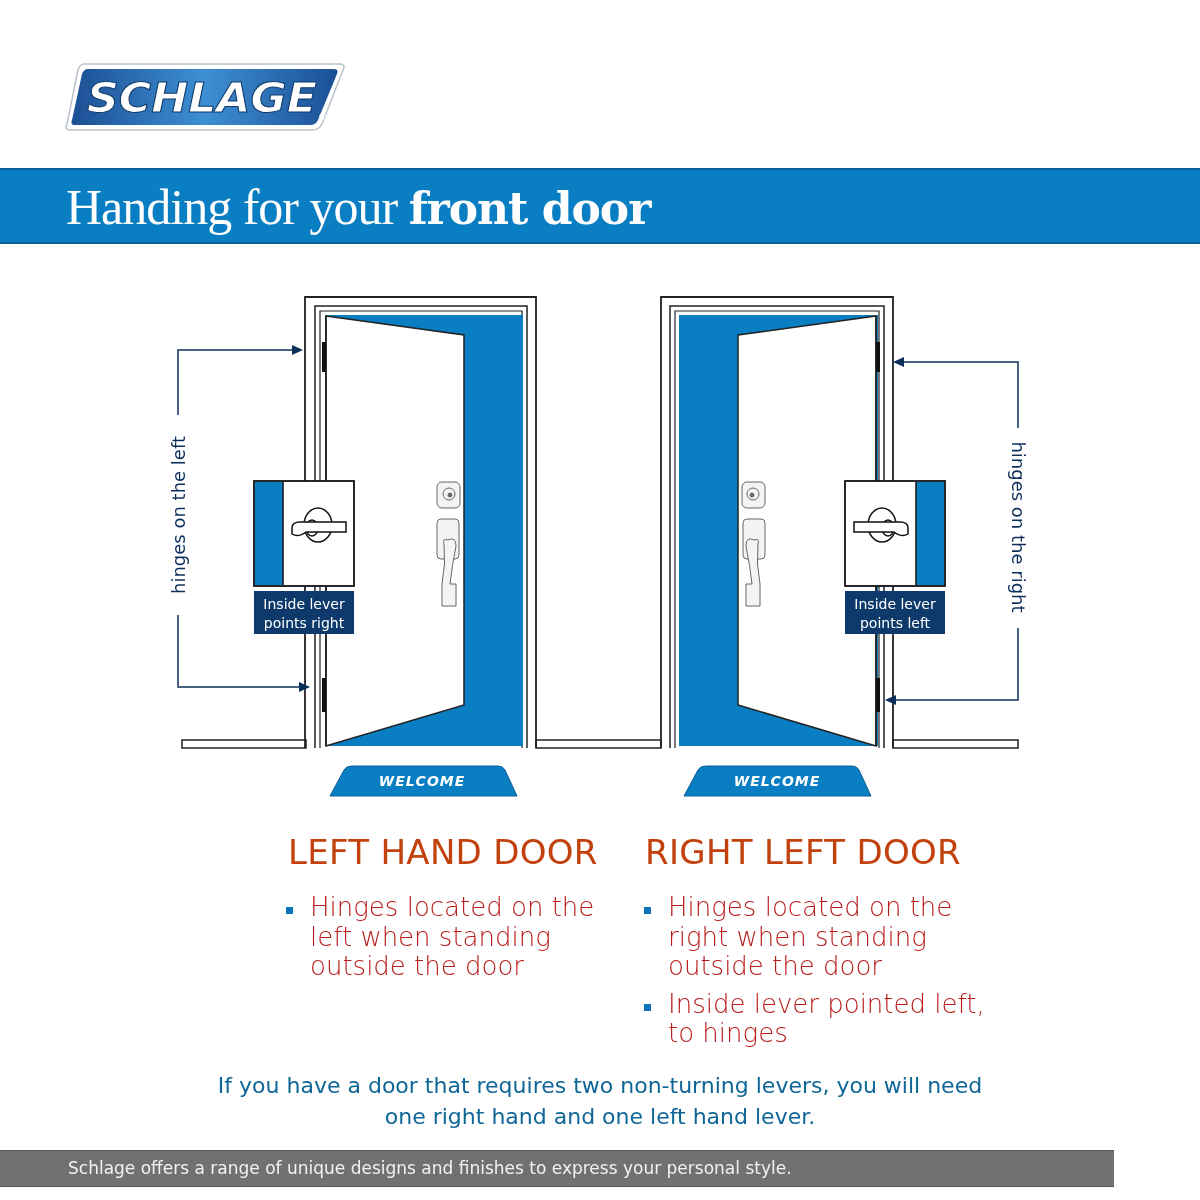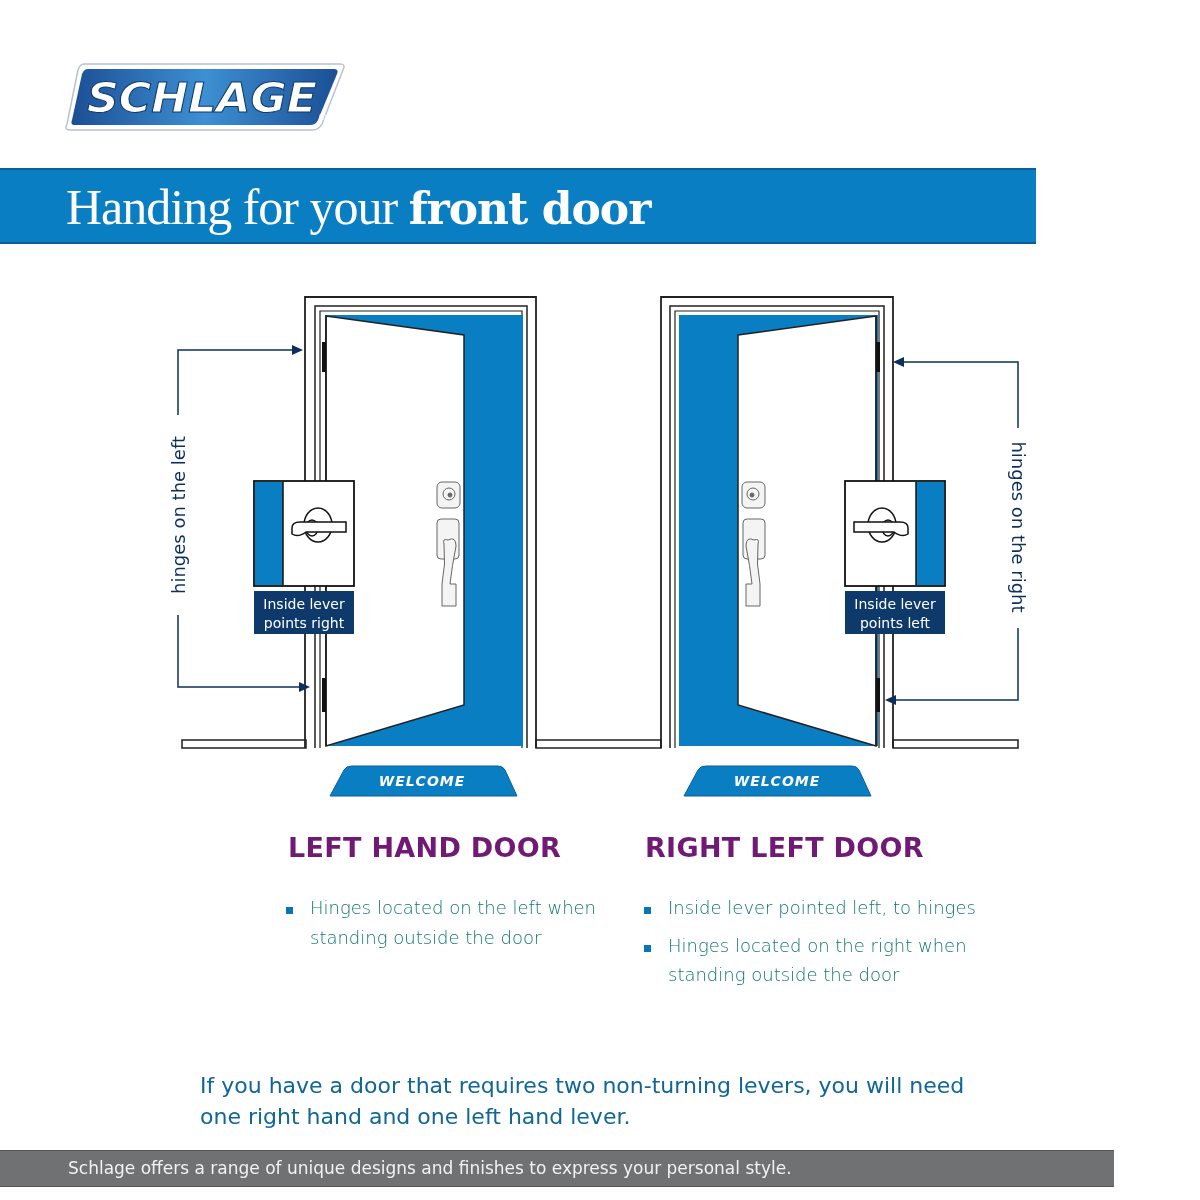--- a/index.html
+++ b/index.html
@@ -2,46 +2,46 @@
 <html><head>
 <meta charset="utf-8">
 <style>
   html, body { margin: 0; padding: 0; }
   body {
     width: 1200px; height: 1200px; background: #ffffff; position: relative; overflow: hidden;
     font-family: "Liberation Sans", "DejaVu Sans", sans-serif;
   }
   .logo { position: absolute; left: 64px; top: 62px; width: 282px; height: 70px; }
   .banner {
-    position: absolute; left: 0; top: 168px; width: 1036px; height: 76px;
+    position: absolute; left: 0; top: 168px; width: 1200px; height: 76px;
     background: #0a7ec2; border-top: 2px solid #0a5f99; border-bottom: 2px solid #0a5f99;
     box-sizing: border-box;
     text-decoration: underline;
   }
   .banner-title {
     position: absolute; left: 66px; top: 10px; color: #fff; font-size: 46px; line-height: 54px;
     font-family: "DejaVu Serif", "Liberation Serif", serif; letter-spacing: -1.5px; white-space: nowrap;
   }
   .banner-title .light { font-weight: 300; font-family: "Liberation Serif", serif; font-size: 50px; letter-spacing: -1px; }
   .banner-title .bold { font-weight: bold; font-family: "DejaVu Serif", serif; font-size: 44px; letter-spacing: -1px; }
   .diagram { position: absolute; left: 0; top: 260px; }
   .door-heading {
-    position: absolute; color: #701a75; font-weight: bold; font-size: 27px; letter-spacing: 0.3px;
+    position: absolute; color: #c2410c; font-weight: normal; font-size: 34px; letter-spacing: 0.3px;
     font-family: "DejaVu Sans", sans-serif; white-space: nowrap;
   }
   .bullets { position: absolute; list-style: none; margin: 0; padding: 0; }
   .bullets li {
-    position: relative; padding-left: 24px; font-size: 18px; line-height: 29.5px; color: #0f766e;
+    position: relative; padding-left: 24px; font-size: 26px; line-height: 29.5px; color: #b91c1c;
     font-family: "DejaVu Sans", sans-serif; margin-bottom: 8px; font-weight: 300;
   }
   .bullets li::before {
     content: ""; position: absolute; left: 0; top: 14px; width: 7px; height: 7px; background: #0a74b8;
   }
   .note {
-    position: absolute; left: 200px; top: 1070px; width: 800px; 
+    position: absolute; left: 200px; top: 1070px; width: 800px; text-align: center;
     color: #0f6697; font-size: 22px; line-height: 31px; font-family: "DejaVu Sans", sans-serif;
   }
   .footer {
     position: absolute; left: 0; top: 1150px; width: 1114px; height: 37px; background: #707173;
     border-top: 1px solid #555; border-bottom: 1px solid #555; box-sizing: border-box;
   }
   .footer-text {
     position: absolute; left: 68px; top: 7px; color: #f2f2f2; font-size: 17px;
     font-family: "DejaVu Sans", sans-serif; white-space: nowrap;
   }
@@ -175,21 +175,21 @@
   </g>
 </svg>
 
 <div class="door-heading" style="left:288px; top:832px;">LEFT HAND DOOR</div>
 <ul class="bullets" style="left:286px; top:893px; width:330px;">
   <li>Hinges located on the left when standing outside the door</li>
 </ul>
 
 <div class="door-heading" style="left:645px; top:832px;">RIGHT LEFT DOOR</div>
 <ul class="bullets" style="left:644px; top:893px; width:370px;">
+  <li>Hinges located on the right when standing outside the door</li>
   <li>Inside lever pointed left, to hinges</li>
-  <li>Hinges located on the right when standing outside the door</li>
 </ul>
 
 <div class="note">If you have a door that requires two non-turning levers, you will need one right hand and one left hand lever.</div>
 
 <div class="footer">
   <div class="footer-text">Schlage offers a range of unique designs and finishes to express your personal style.</div>
 </div>
 
 </body></html>

